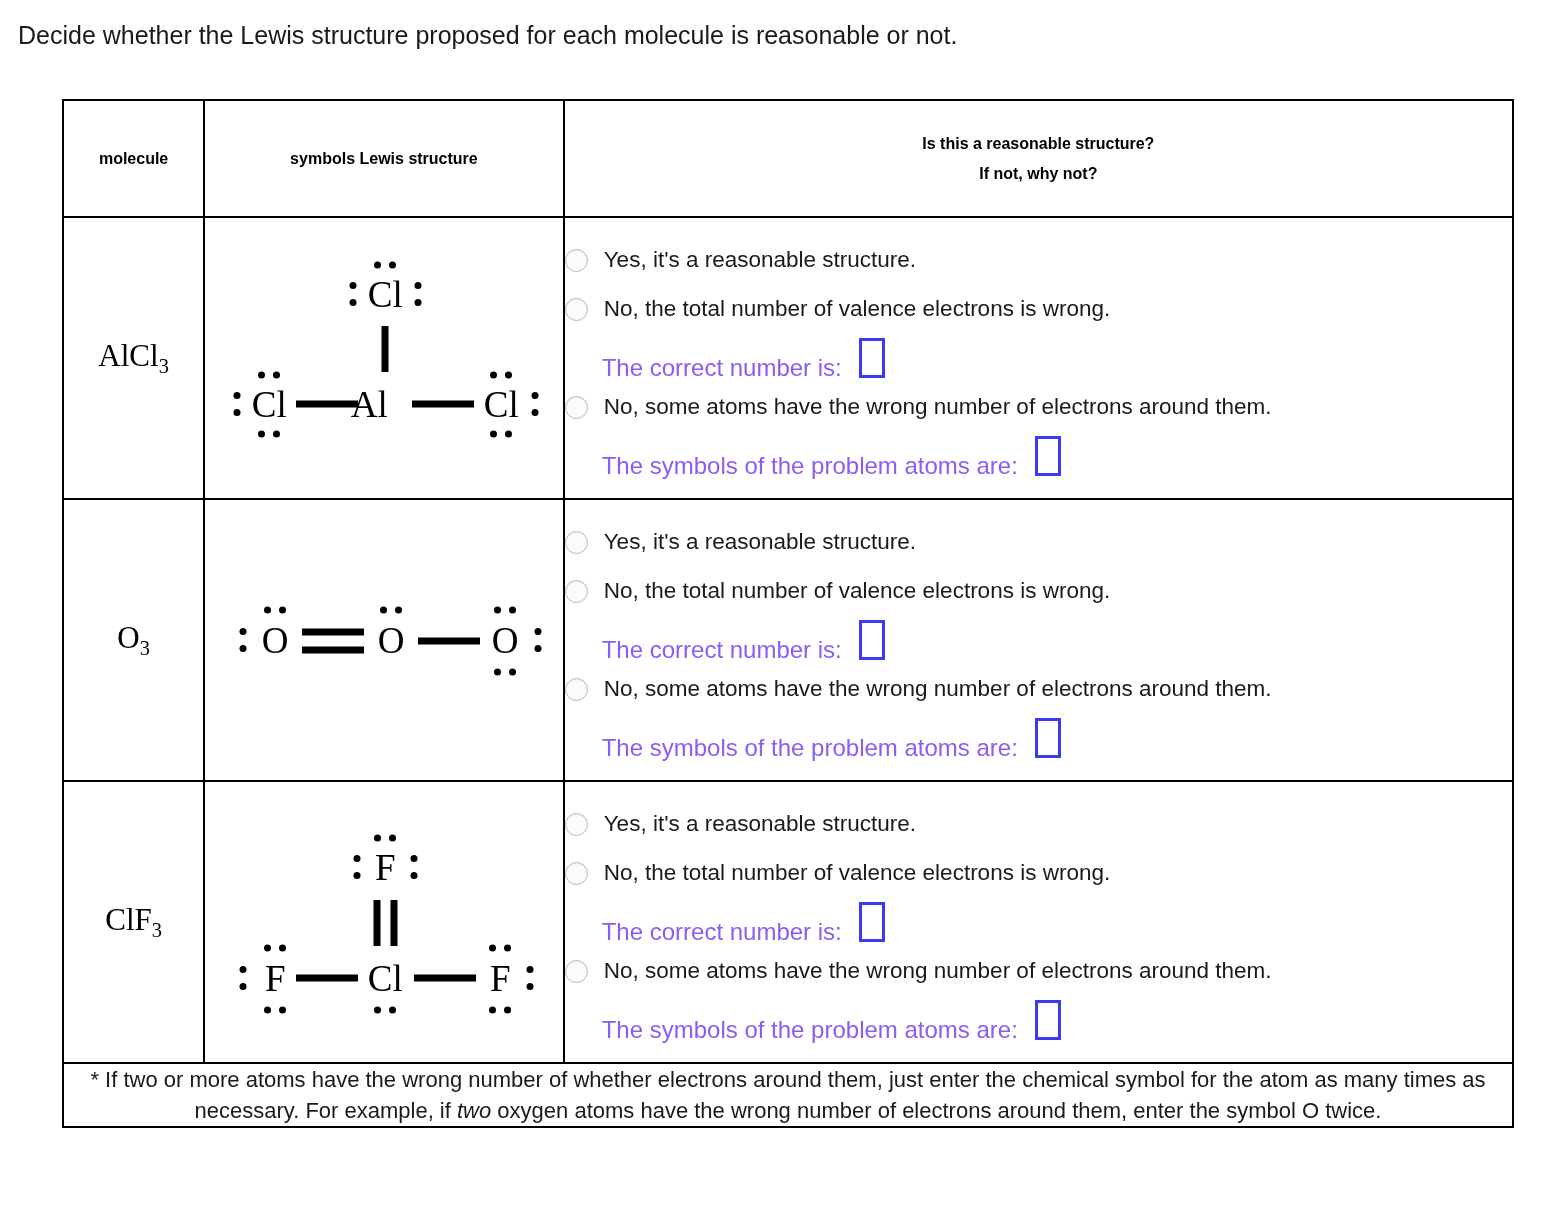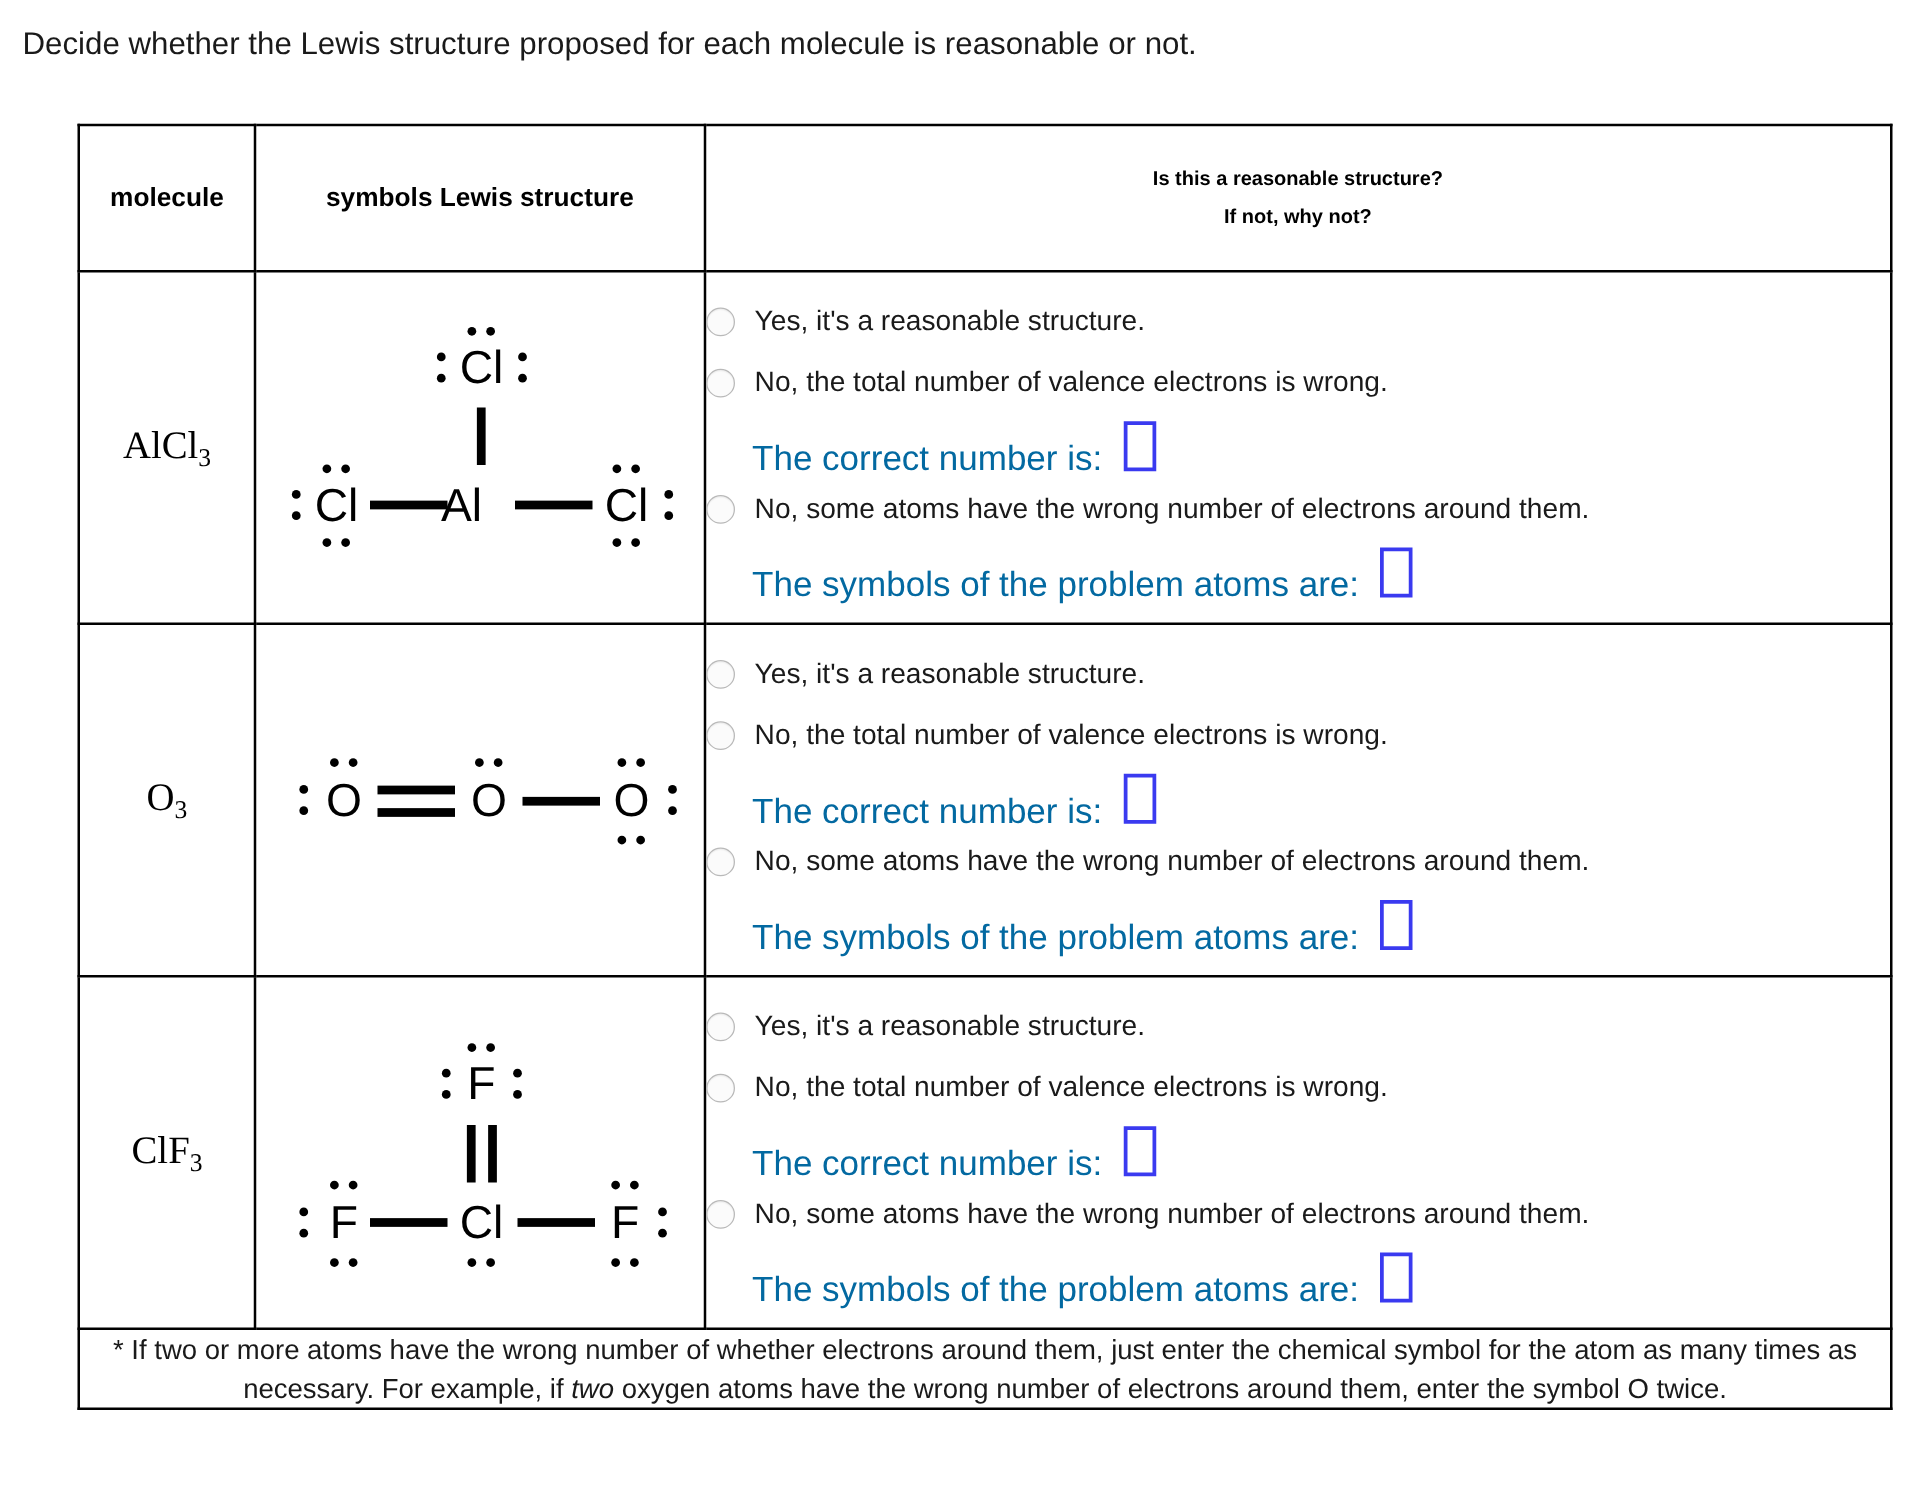--- a/index.html
+++ b/index.html
@@ -41,21 +41,21 @@
     padding: 0;
     vertical-align: middle;
   }
 
   col.c-molecule { width: 141px; }
   col.c-structure { width: 359px; }
   col.c-question  { width: 948px; }
 
   th.hdr {
     font-weight: bold;
-    font-size: 21px;
+    font-size: 16px;
     text-align: center;
     height: 115px;
     line-height: 30px;
   }
   th.hdr-question { font-size: 16px; border-radius: 29px; }
 
   
   .formula-cell {
     text-align: center;
     font-family: "Liberation Serif", serif;
@@ -75,21 +75,21 @@
     margin: 0 auto;
     font-family: "Liberation Serif", serif;
   }
   .struct-wrap.h-tall { height: 280px; }
   .struct-wrap.h-mid  { height: 280px; }
 
   .atom {
     position: absolute;
     font-size: 37px;
     line-height: 37px;
-    font-family: Liberation Sans, sans-serif;
+    font-family: Liberation Serif, serif;
     color: #000;
     white-space: nowrap;
     transform: translate(-50%, -50%);
   }
 
   
   .lp {
     position: absolute;
     transform: translate(-50%, -50%);
   }
@@ -134,22 +134,22 @@
     color: #1a1a1a;
     white-space: nowrap;
   }
   .sub-row {
     display: flex;
     align-items: center;
     min-height: 49px;
     padding-left: 37px;
   }
   .sub-label {
-    font-size: 28px;
-    color: #0369a1;
+    font-size: 24px;
+    color: #8b5cf6;
     white-space: nowrap;
     margin-top: 20px;
   }
   .answer-box {
     width: 20px;
     height: 34px;
     border: 3px solid #3a3af0;
     background: #ffffff;
     margin-left: 17px;
     flex: 0 0 auto;

